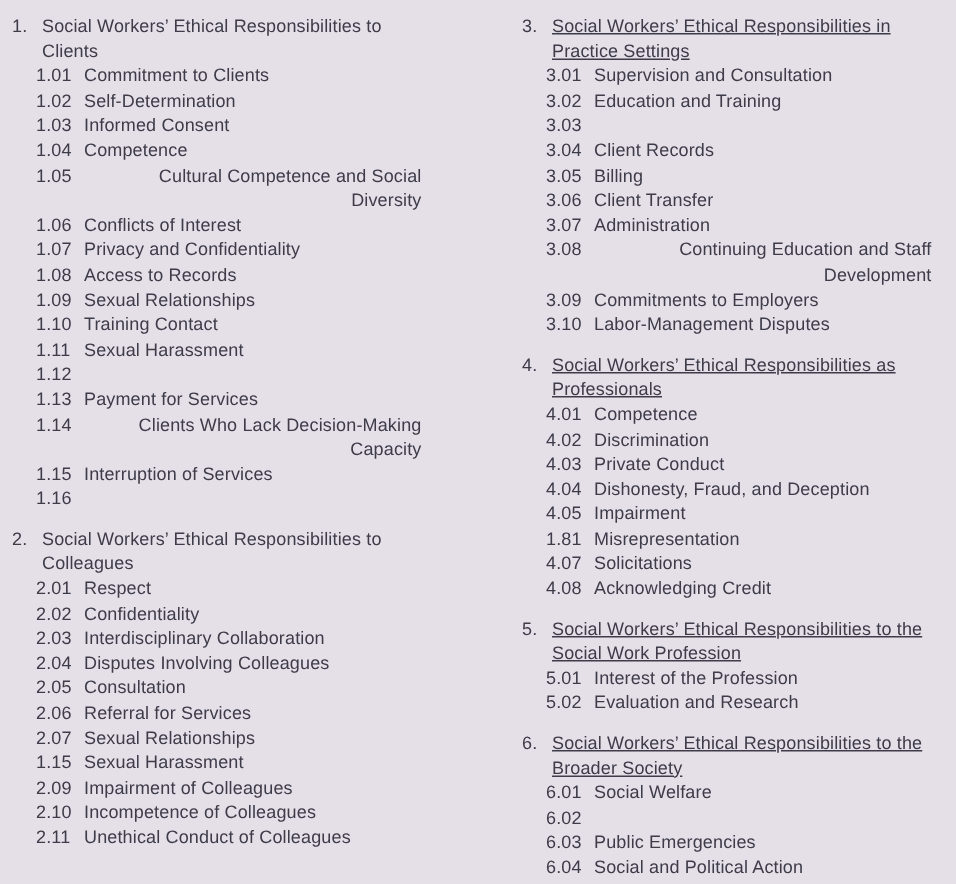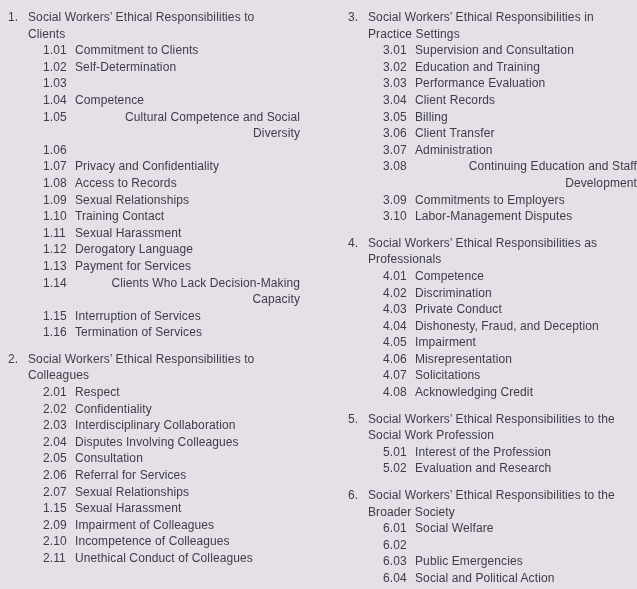--- a/index.html
+++ b/index.html
@@ -29,22 +29,22 @@
   }
   .col-left  { width: 340px; }
   .col-right { width: 289px; }
   .section { margin-bottom: 10px; }
   .heading { display: flex; }
   .snum {
     flex: 0 0 20px;
     width: 20px;
   }
   .stitle { max-width: 266px; }
-  .col-right .stitle { max-width: 285px; }
-  .items { margin-left: 35px; }
+  .col-right .stitle { max-width: 285px; text-decoration: underline; }
+  .items { margin-left: 16px; }
   .item { display: flex; }
   .inum {
     flex: 0 0 32px;
     width: 32px;
   }
   .ilabel { max-width: 225px; text-align: right; }
 </style>
 </head>
 <body style="background: rgb(229, 223, 232); color: rgb(61, 60, 72);">
 
@@ -59,31 +59,33 @@
           <div class="item">
             <span class="inum">1.01</span>
             <div class="ilabel">Commitment to Clients</div>
           </div>
           <div class="item">
             <span class="inum">1.02</span>
             <div class="ilabel">Self-Determination</div>
           </div>
           <div class="item">
             <span class="inum">1.03</span>
+            <div class="ilabel">Informed Consent</div>
           </div>
           <div class="item">
             <span class="inum">1.04</span>
             <div class="ilabel">Competence</div>
           </div>
           <div class="item">
             <span class="inum">1.05</span>
             <div class="ilabel">Cultural Competence and Social Diversity</div>
           </div>
           <div class="item">
             <span class="inum">1.06</span>
+            <div class="ilabel">Conflicts of Interest</div>
           </div>
           <div class="item">
             <span class="inum">1.07</span>
             <div class="ilabel">Privacy and Confidentiality</div>
           </div>
           <div class="item">
             <span class="inum">1.08</span>
             <div class="ilabel">Access to Records</div>
           </div>
           <div class="item">
@@ -93,37 +95,35 @@
           <div class="item">
             <span class="inum">1.10</span>
             <div class="ilabel">Training Contact</div>
           </div>
           <div class="item">
             <span class="inum">1.11</span>
             <div class="ilabel">Sexual Harassment</div>
           </div>
           <div class="item">
             <span class="inum">1.12</span>
-            <div class="ilabel">Derogatory Language</div>
           </div>
           <div class="item">
             <span class="inum">1.13</span>
             <div class="ilabel">Payment for Services</div>
           </div>
           <div class="item">
             <span class="inum">1.14</span>
             <div class="ilabel">Clients Who Lack Decision-Making Capacity</div>
           </div>
           <div class="item">
             <span class="inum">1.15</span>
             <div class="ilabel">Interruption of Services</div>
           </div>
           <div class="item">
             <span class="inum">1.16</span>
-            <div class="ilabel">Termination of Services</div>
           </div>
         </div>
       </div>
       <div class="section">
         <div class="heading">
           <span class="snum">2.</span>
           <div class="stitle">Social Workers’ Ethical Responsibilities to Colleagues</div>
         </div>
         <div class="items">
           <div class="item">
@@ -183,21 +183,20 @@
           <div class="item">
             <span class="inum">3.01</span>
             <div class="ilabel">Supervision and Consultation</div>
           </div>
           <div class="item">
             <span class="inum">3.02</span>
             <div class="ilabel">Education and Training</div>
           </div>
           <div class="item">
             <span class="inum">3.03</span>
-            <div class="ilabel">Performance Evaluation</div>
           </div>
           <div class="item">
             <span class="inum">3.04</span>
             <div class="ilabel">Client Records</div>
           </div>
           <div class="item">
             <span class="inum">3.05</span>
             <div class="ilabel">Billing</div>
           </div>
           <div class="item">
@@ -242,21 +241,21 @@
           </div>
           <div class="item">
             <span class="inum">4.04</span>
             <div class="ilabel">Dishonesty, Fraud, and Deception</div>
           </div>
           <div class="item">
             <span class="inum">4.05</span>
             <div class="ilabel">Impairment</div>
           </div>
           <div class="item">
-            <span class="inum">4.06</span>
+            <span class="inum">1.81</span>
             <div class="ilabel">Misrepresentation</div>
           </div>
           <div class="item">
             <span class="inum">4.07</span>
             <div class="ilabel">Solicitations</div>
           </div>
           <div class="item">
             <span class="inum">4.08</span>
             <div class="ilabel">Acknowledging Credit</div>
           </div>

